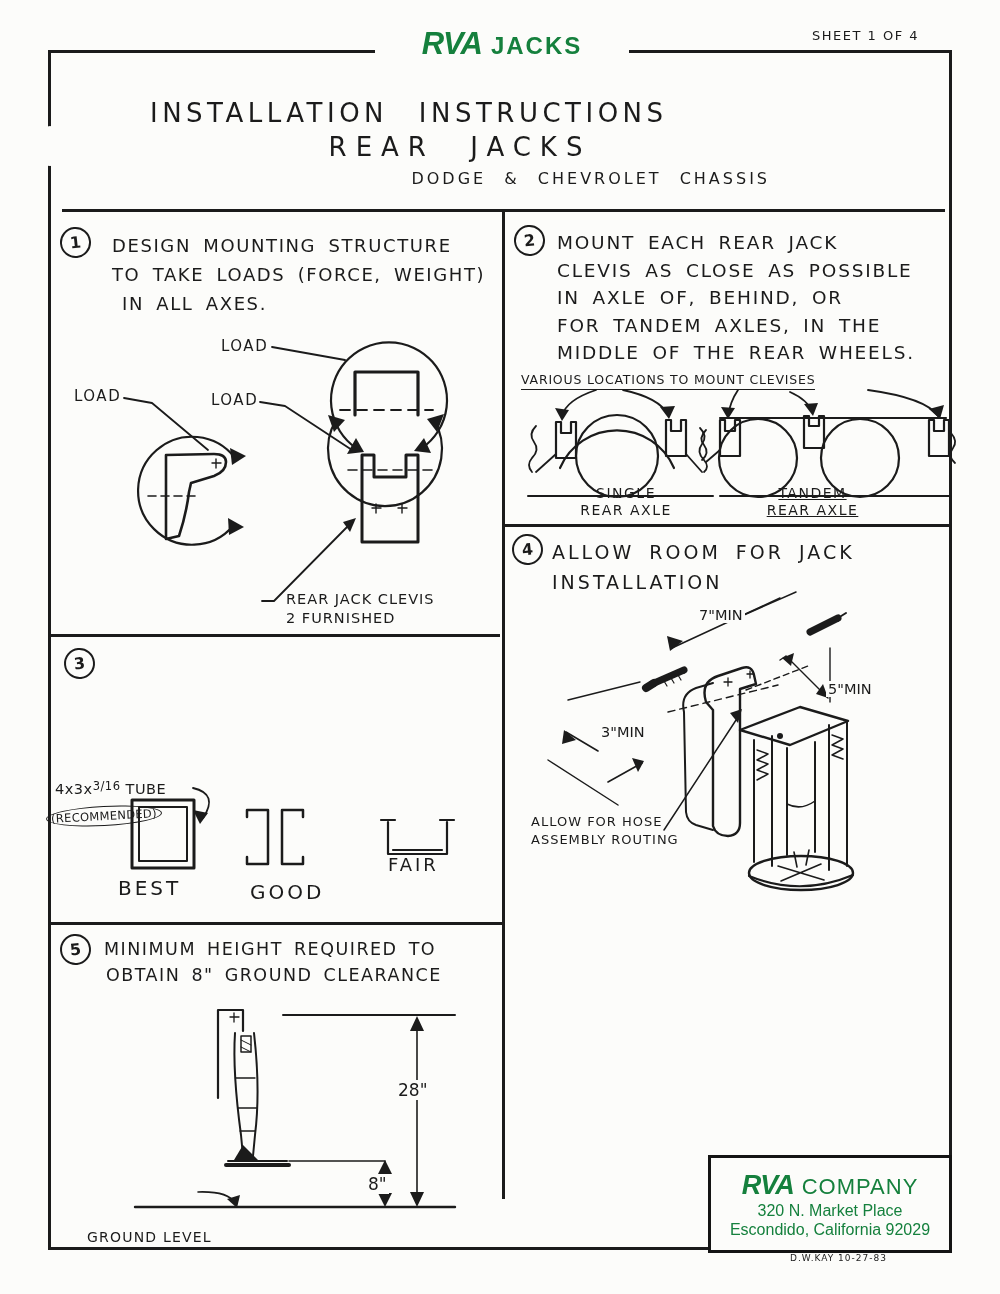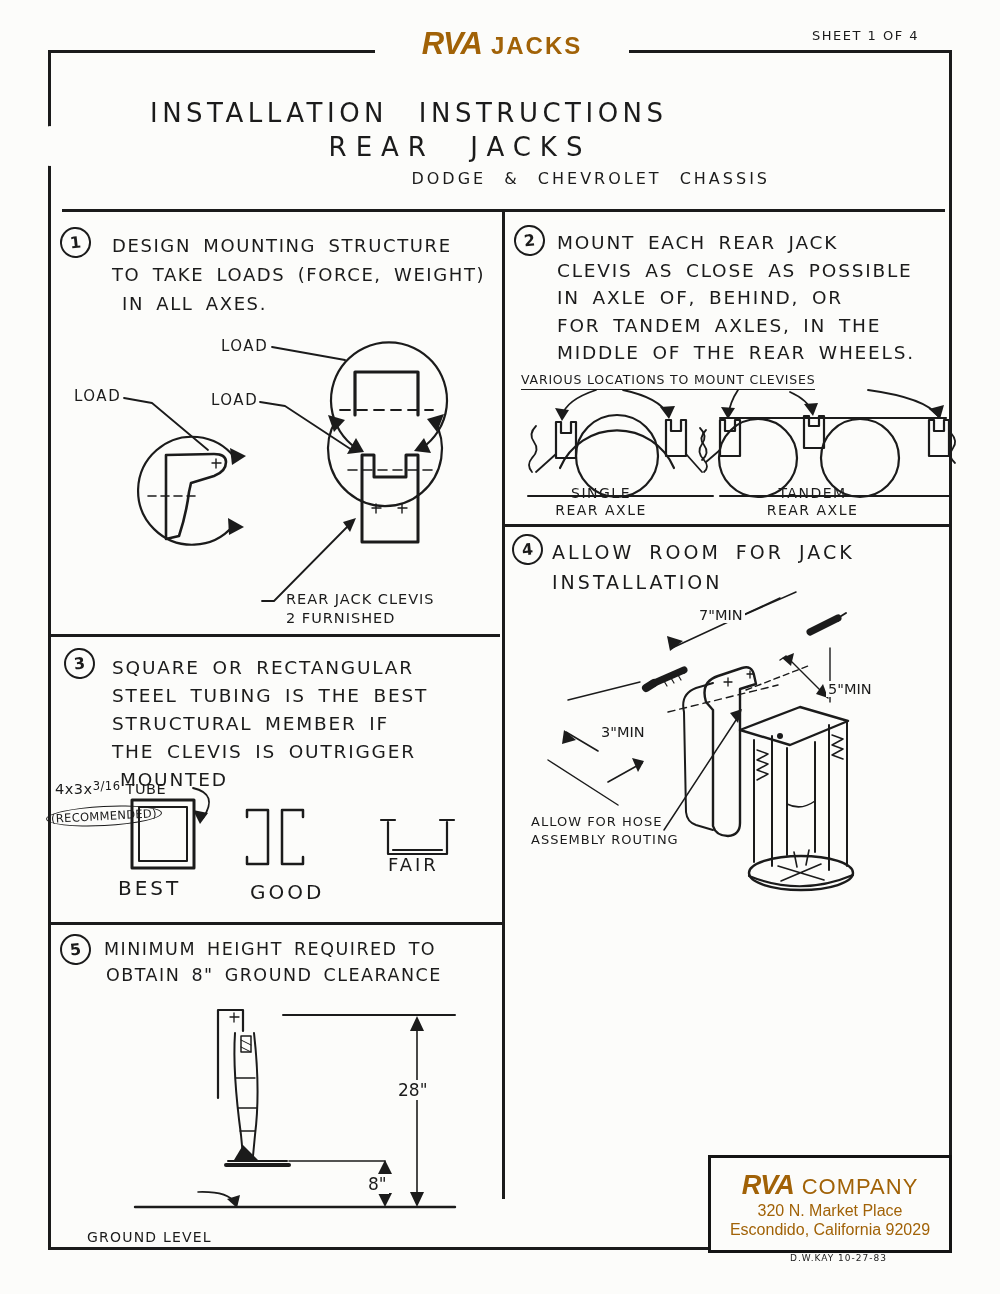--- a/index.html
+++ b/index.html
@@ -1,20 +1,20 @@
 <!DOCTYPE html>
 <html><head>
 <meta charset="utf-8">
 <style>
   html,body{margin:0;padding:0;background:#ffffff;}
   .page{position:relative;width:1000px;height:1294px;background:#fcfcfa;overflow:hidden;
         font-family:"DejaVu Sans", sans-serif;color:#1b1b1b;}
   .abs{position:absolute;}
   .hand{font-family:"DejaVu Sans", sans-serif;color:#1b1b1b;white-space:nowrap;}
-  .print{font-family:"Liberation Sans", sans-serif;color:#a16207;}
+  .print{font-family:"Liberation Sans", sans-serif;color:#15803d;}
   .rule{position:absolute;background:#1b1b1b;}
   .outer-box{position:absolute;left:48px;top:50px;width:898px;height:1194px;
              border:3px solid #1b1b1b;}
   .num-circle{position:absolute;width:27px;height:27px;border:2.5px solid #1b1b1b;
               border-radius:50%;display:flex;align-items:center;justify-content:center;
               font-size:16px;font-weight:bold;transform:rotate(-6deg);background:#fcfcfa;}
   .sec-text{position:absolute;}
   .sec-text .line{white-space:nowrap;}
   .dim-label{position:absolute;background:#fcfcfa;padding:0 2px;font-weight:bold;}
   svg{position:absolute;overflow:visible;}
@@ -124,37 +124,30 @@
     <path d="M443,45 q7,8 2,15 q-6,8 2,15" stroke-width="1.8"></path>
     <path d="M230,2 Q222,14 220,28" stroke-width="1.8"></path>
     <polygon points="220,31 213,19 227,20" fill="#1b1b1b" stroke="none"></polygon>
     <path d="M282,4 Q300,12 304,24" stroke-width="1.8"></path>
     <polygon points="305,28 296,16 310,15" fill="#1b1b1b" stroke="none"></polygon>
     <path d="M360,2 Q418,10 430,28" stroke-width="1.8"></path>
     <polygon points="432,31 421,21 436,17" fill="#1b1b1b" stroke="none"></polygon>
     <path d="M212,108 H443" stroke-width="2"></path>
   </svg>
 
-  <div class="abs hand" style="left:545px;top:485px;width:112px;text-align:center;font-size:14px;letter-spacing:1.5px;line-height:17px;">
+  <div class="abs hand" style="left:570px;top:485px;width:112px;text-align:center;font-size:14px;letter-spacing:1.5px;line-height:17px;">
     <div>SINGLE</div>
     <div>REAR AXLE</div>
   </div>
-  <div class="abs hand" style="left:750px;top:485px;width:125px;text-align:center;font-size:14px;letter-spacing:1.5px;line-height:17px;">
+  <div class="abs hand" style="left:750px;top:485px;width:125px;text-align:center;font-size:14px;letter-spacing:1.5px;line-height:17px;text-decoration:underline;">
     <div>TANDEM</div>
     <div>REAR AXLE</div>
   </div>
 
   <div class="num-circle hand" style="left:64px;top:648px;">3</div>
-  <div class="sec-text hand" style="left:112px;top:654px;font-size:18.5px;letter-spacing:1.8px;word-spacing:5px;line-height:28px;">
-    <div class="line">SQUARE OR RECTANGULAR</div>
-    <div class="line">STEEL TUBING IS THE BEST</div>
-    <div class="line">STRUCTURAL MEMBER IF</div>
-    <div class="line">THE CLEVIS IS OUTRIGGER</div>
-    <div class="line" style="padding-left:8px;">MOUNTED</div>
-  </div>
 
   <div class="abs hand" style="left:55px;top:781px;font-size:14.5px;letter-spacing:0.5px;">
     <span>4x3x</span><span style="font-size:11.5px;position:relative;top:-4px;">3/16</span>
     <span>TUBE</span>
   </div>
   <div class="abs hand" style="left:46px;top:806px;font-size:11.5px;letter-spacing:0.3px;border:1.8px solid #1b1b1b;border-radius:50%;padding:2px 4px;transform:rotate(-3deg);">(RECOMMENDED)</div>
 
   <svg style="left:105px;top:778px;" width="370" height="105" viewBox="0 0 370 105" fill="none" stroke="#1b1b1b" stroke-width="2.5" stroke-linecap="round" stroke-linejoin="round">
     <rect x="27" y="22" width="62" height="68" stroke-width="3"></rect>
     <rect x="34" y="29" width="48" height="54" stroke-width="2"></rect>

